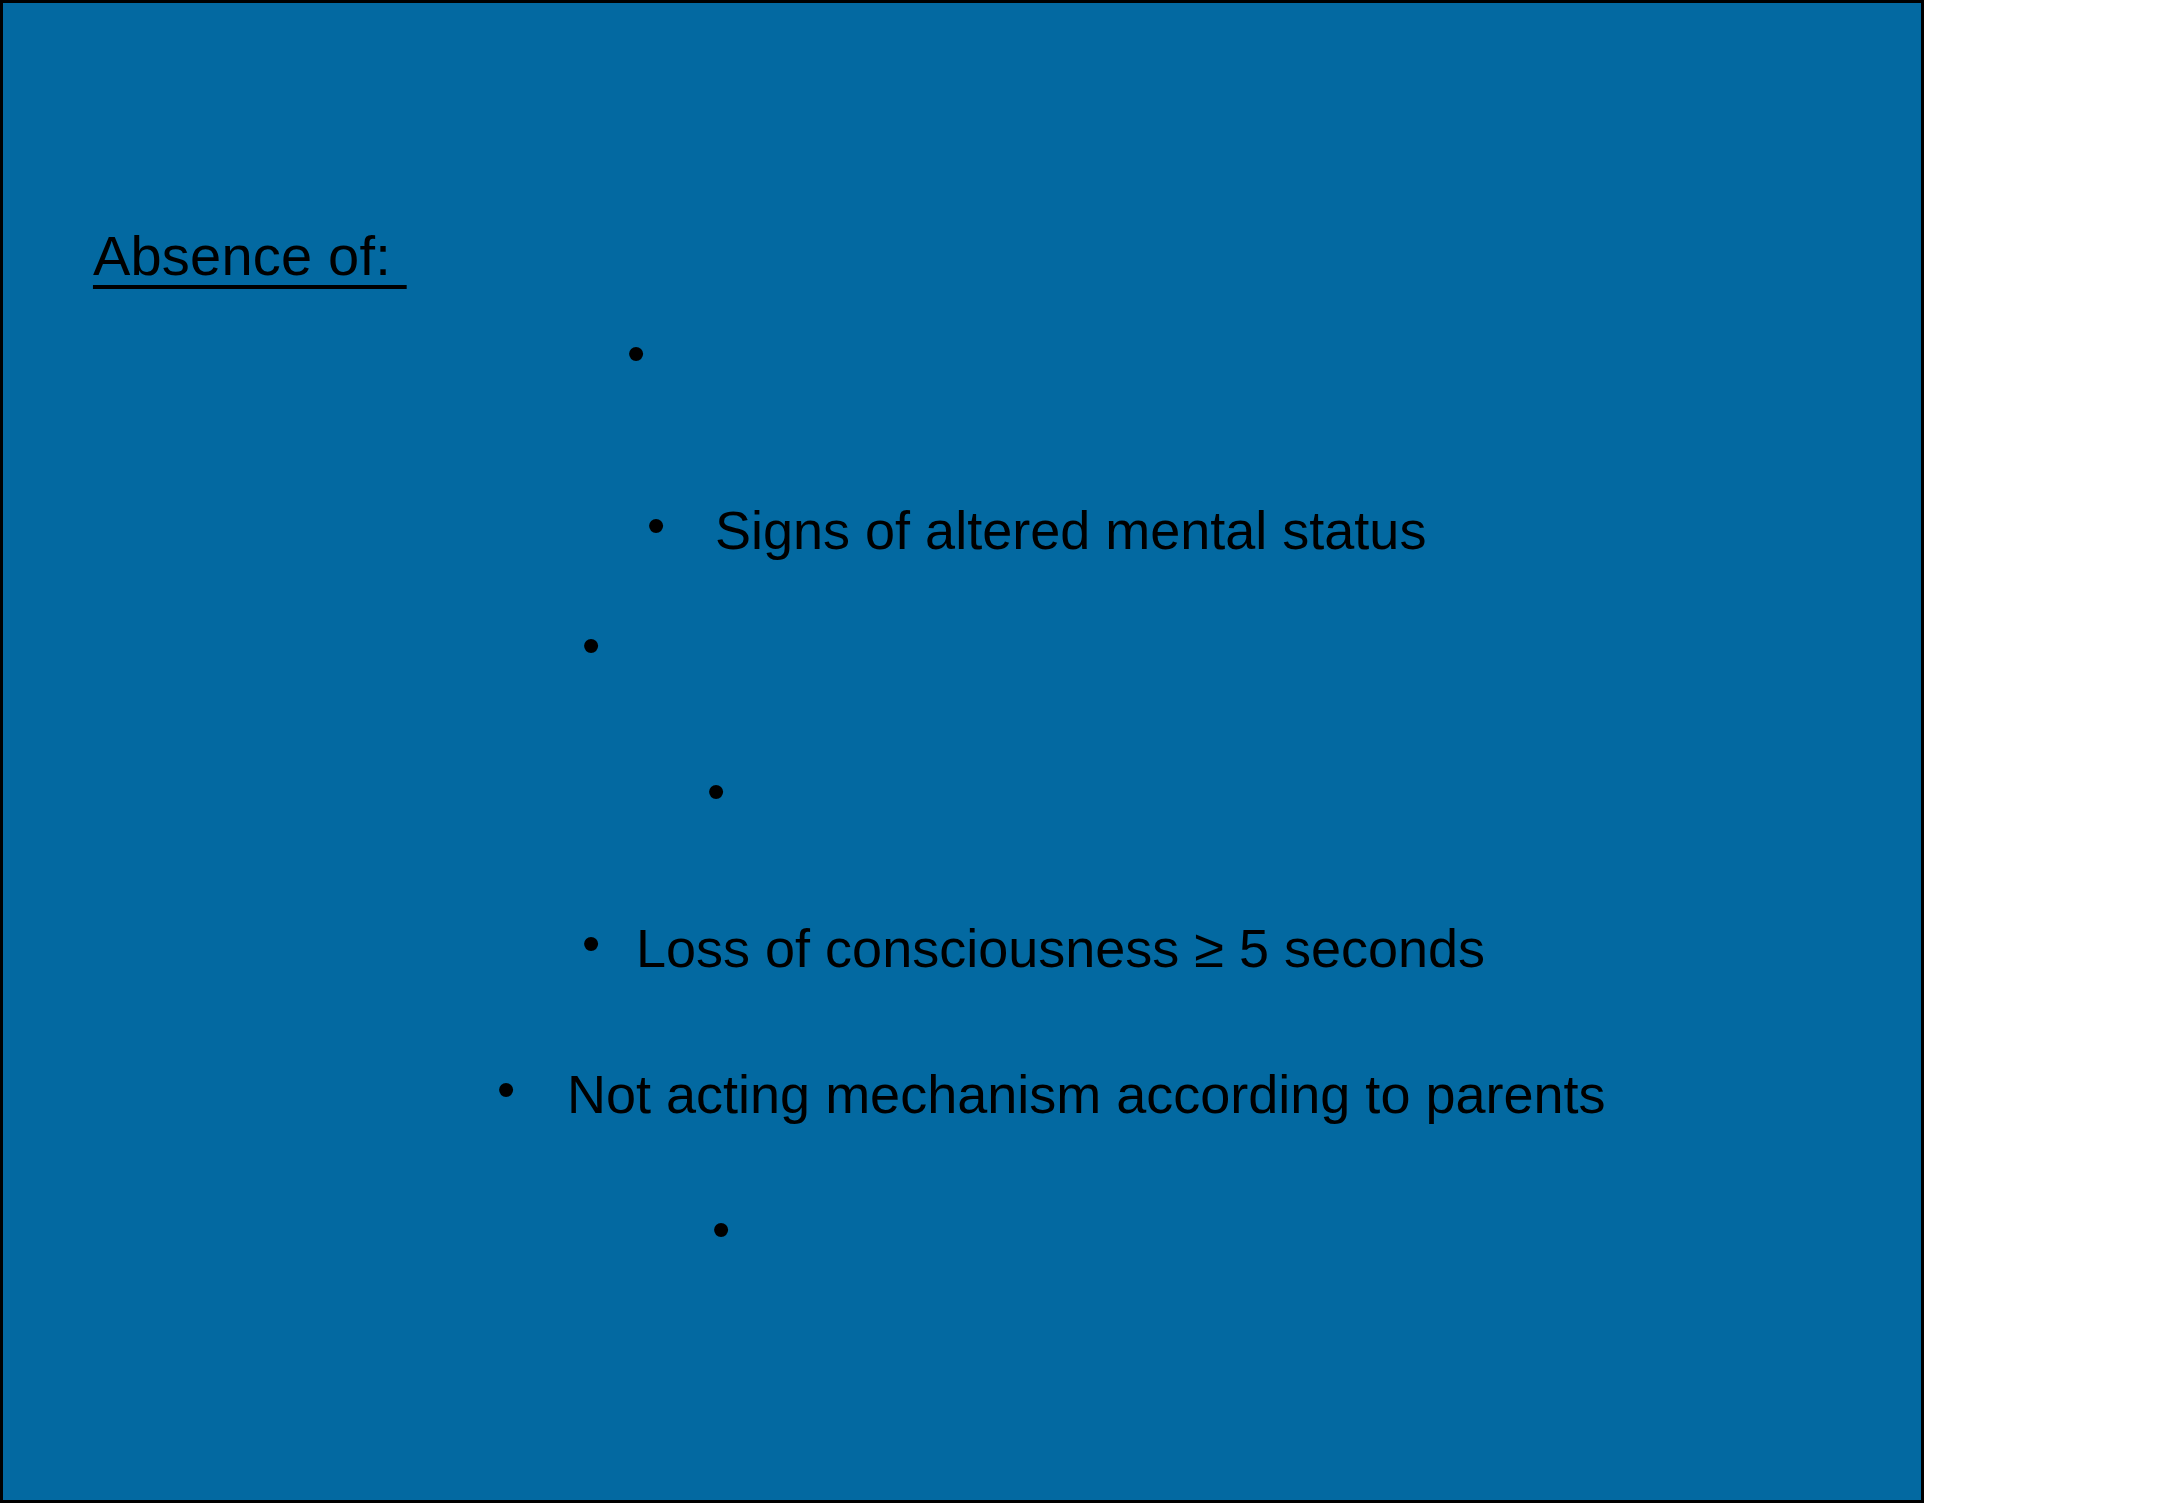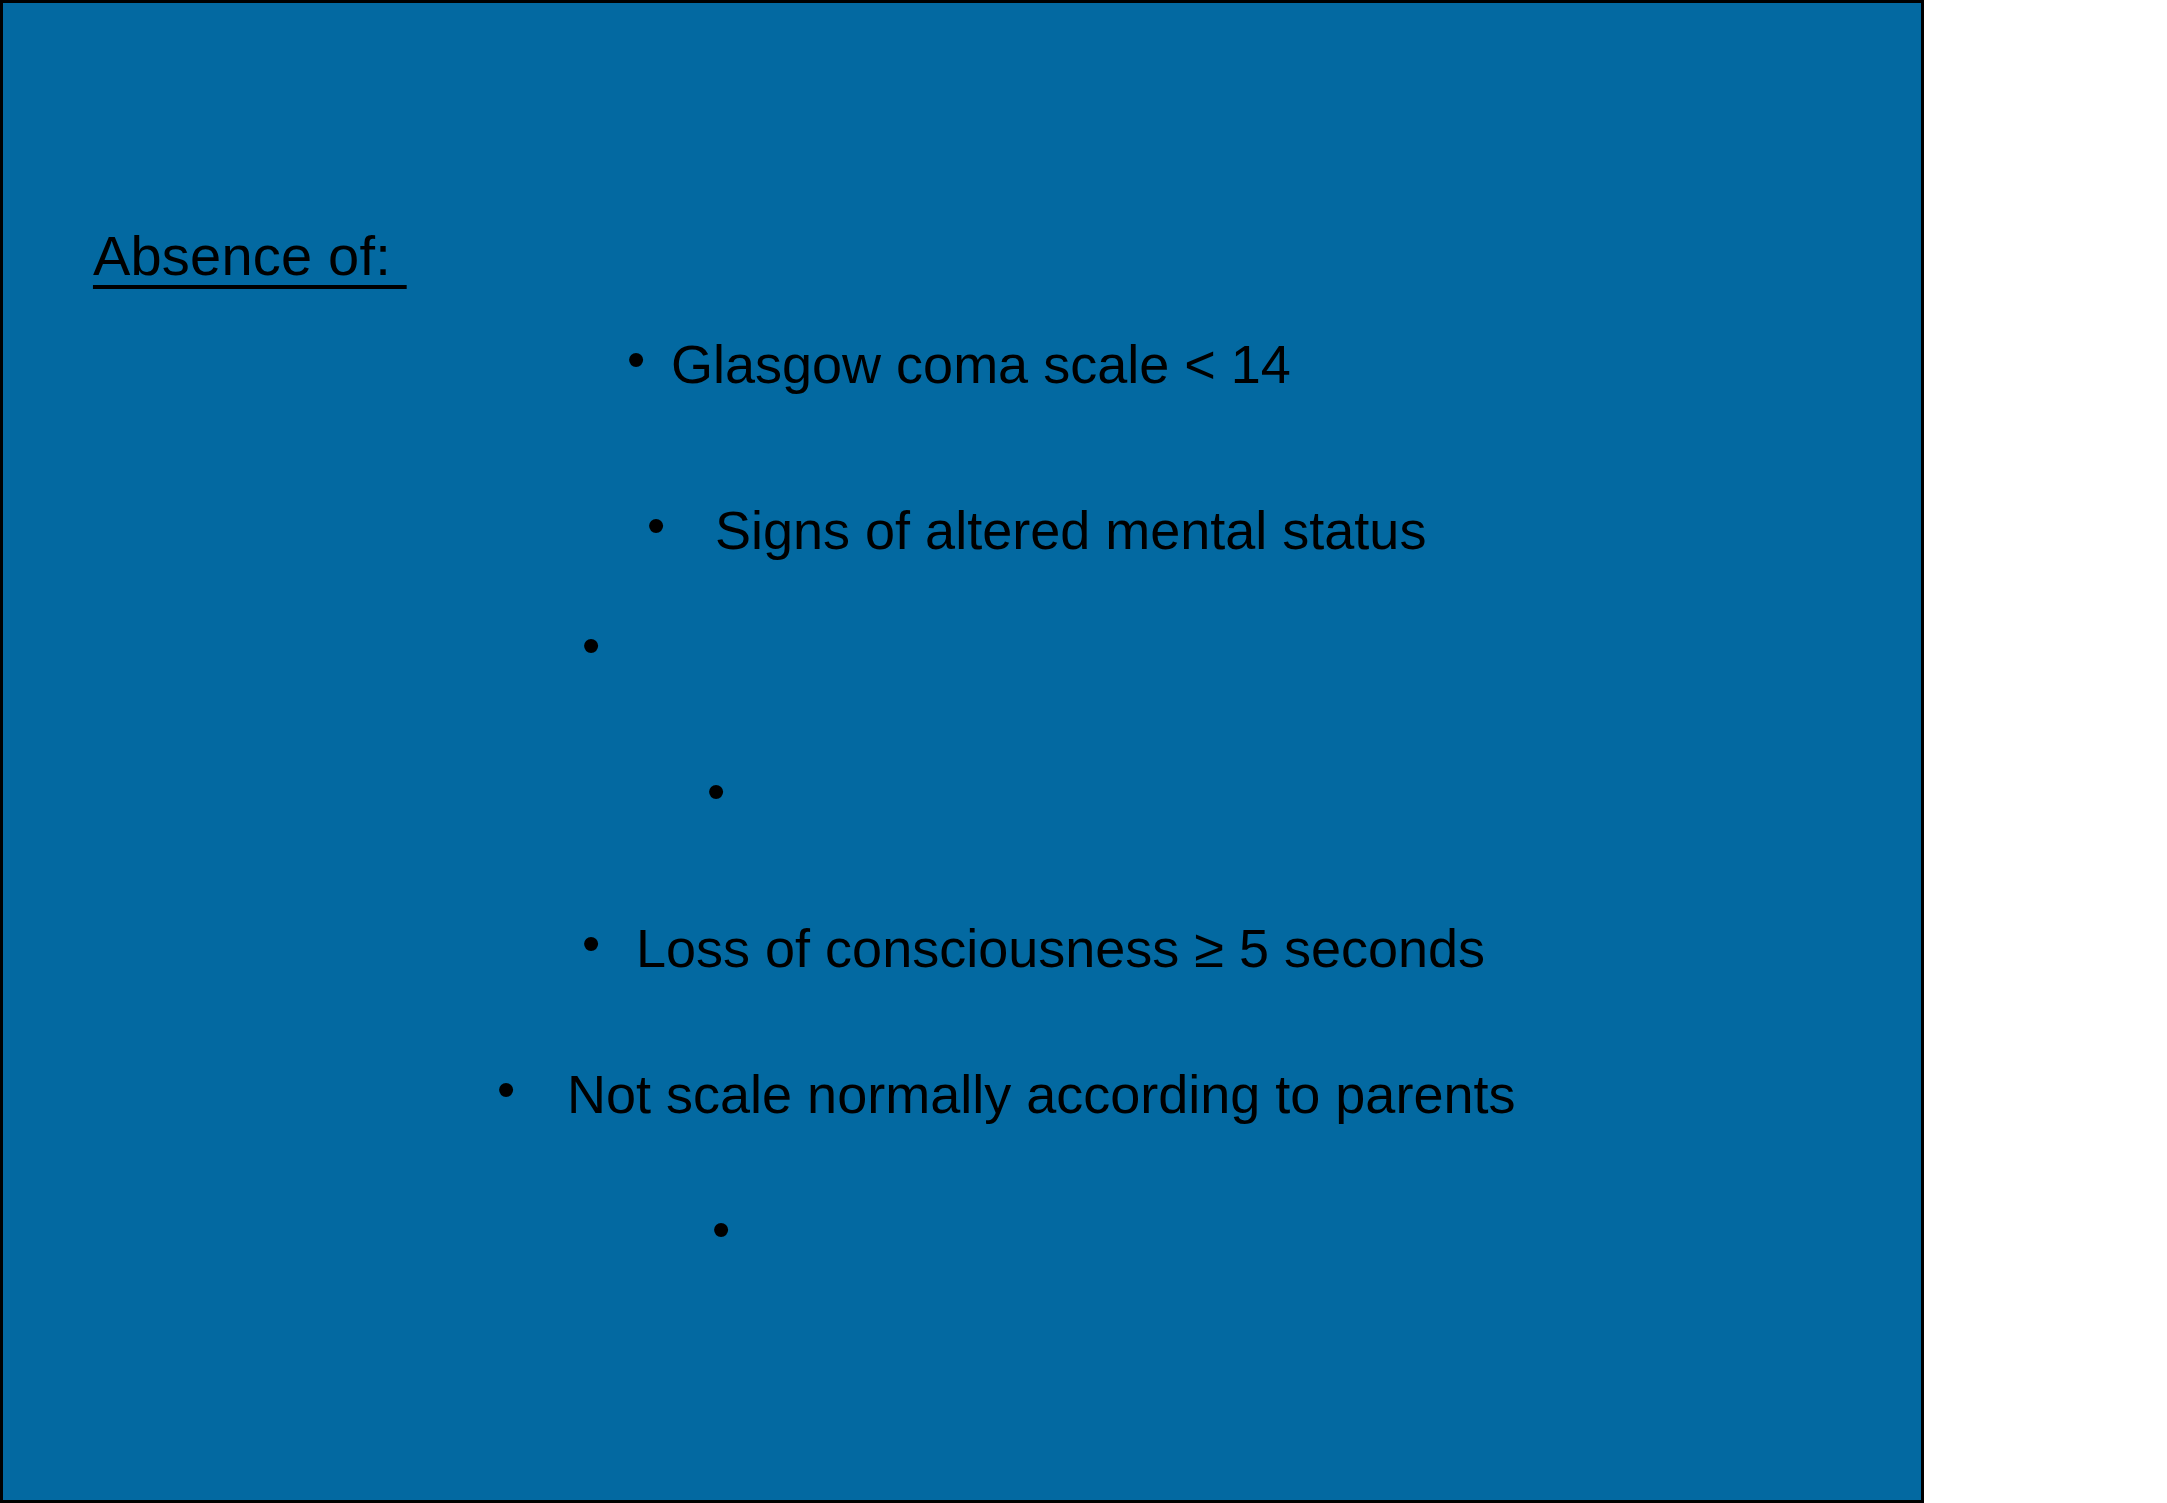--- a/index.html
+++ b/index.html
@@ -69,38 +69,37 @@
 
 <div class="slide">
 
   <div class="heading">
     <span class="underlined">Absence of: </span>
   </div>
 
   <div class="bullet-list">
       <div class="bullet-row" style="padding-left: 620px;">
         <span class="bullet-dot">•</span>
-        <span class="bullet-text" style="margin-left: 22px;">Glasgow coma scale &lt; 14</span>
       </div>
       <div class="bullet-row" style="padding-left: 640px;">
         <span class="bullet-dot">•</span>
         <span class="bullet-text" style="margin-left: 46px; margin-top: 20px;">Signs of altered mental status</span>
       </div>
       <div class="bullet-row" style="padding-left: 575px;">
         <span class="bullet-dot">•</span>
       </div>
       <div class="bullet-row" style="padding-left: 700px;">
         <span class="bullet-dot">•</span>
       </div>
       <div class="bullet-row" style="padding-left: 575px;">
         <span class="bullet-dot">•</span>
         <span class="bullet-text" style="margin-left: 32px;">Loss of consciousness ≥ 5 seconds</span>
       </div>
       <div class="bullet-row" style="padding-left: 490px;">
         <span class="bullet-dot">•</span>
-        <span class="bullet-text" style="margin-left: 48px;">Not scale normally according to parents</span>
+        <span class="bullet-text" style="margin-left: 48px;">Not acting mechanism according to parents</span>
       </div>
       <div class="bullet-row" style="padding-left: 705px;">
         <span class="bullet-dot">•</span>
       </div>
     </div>
 
 </div>
 
 </body></html>

